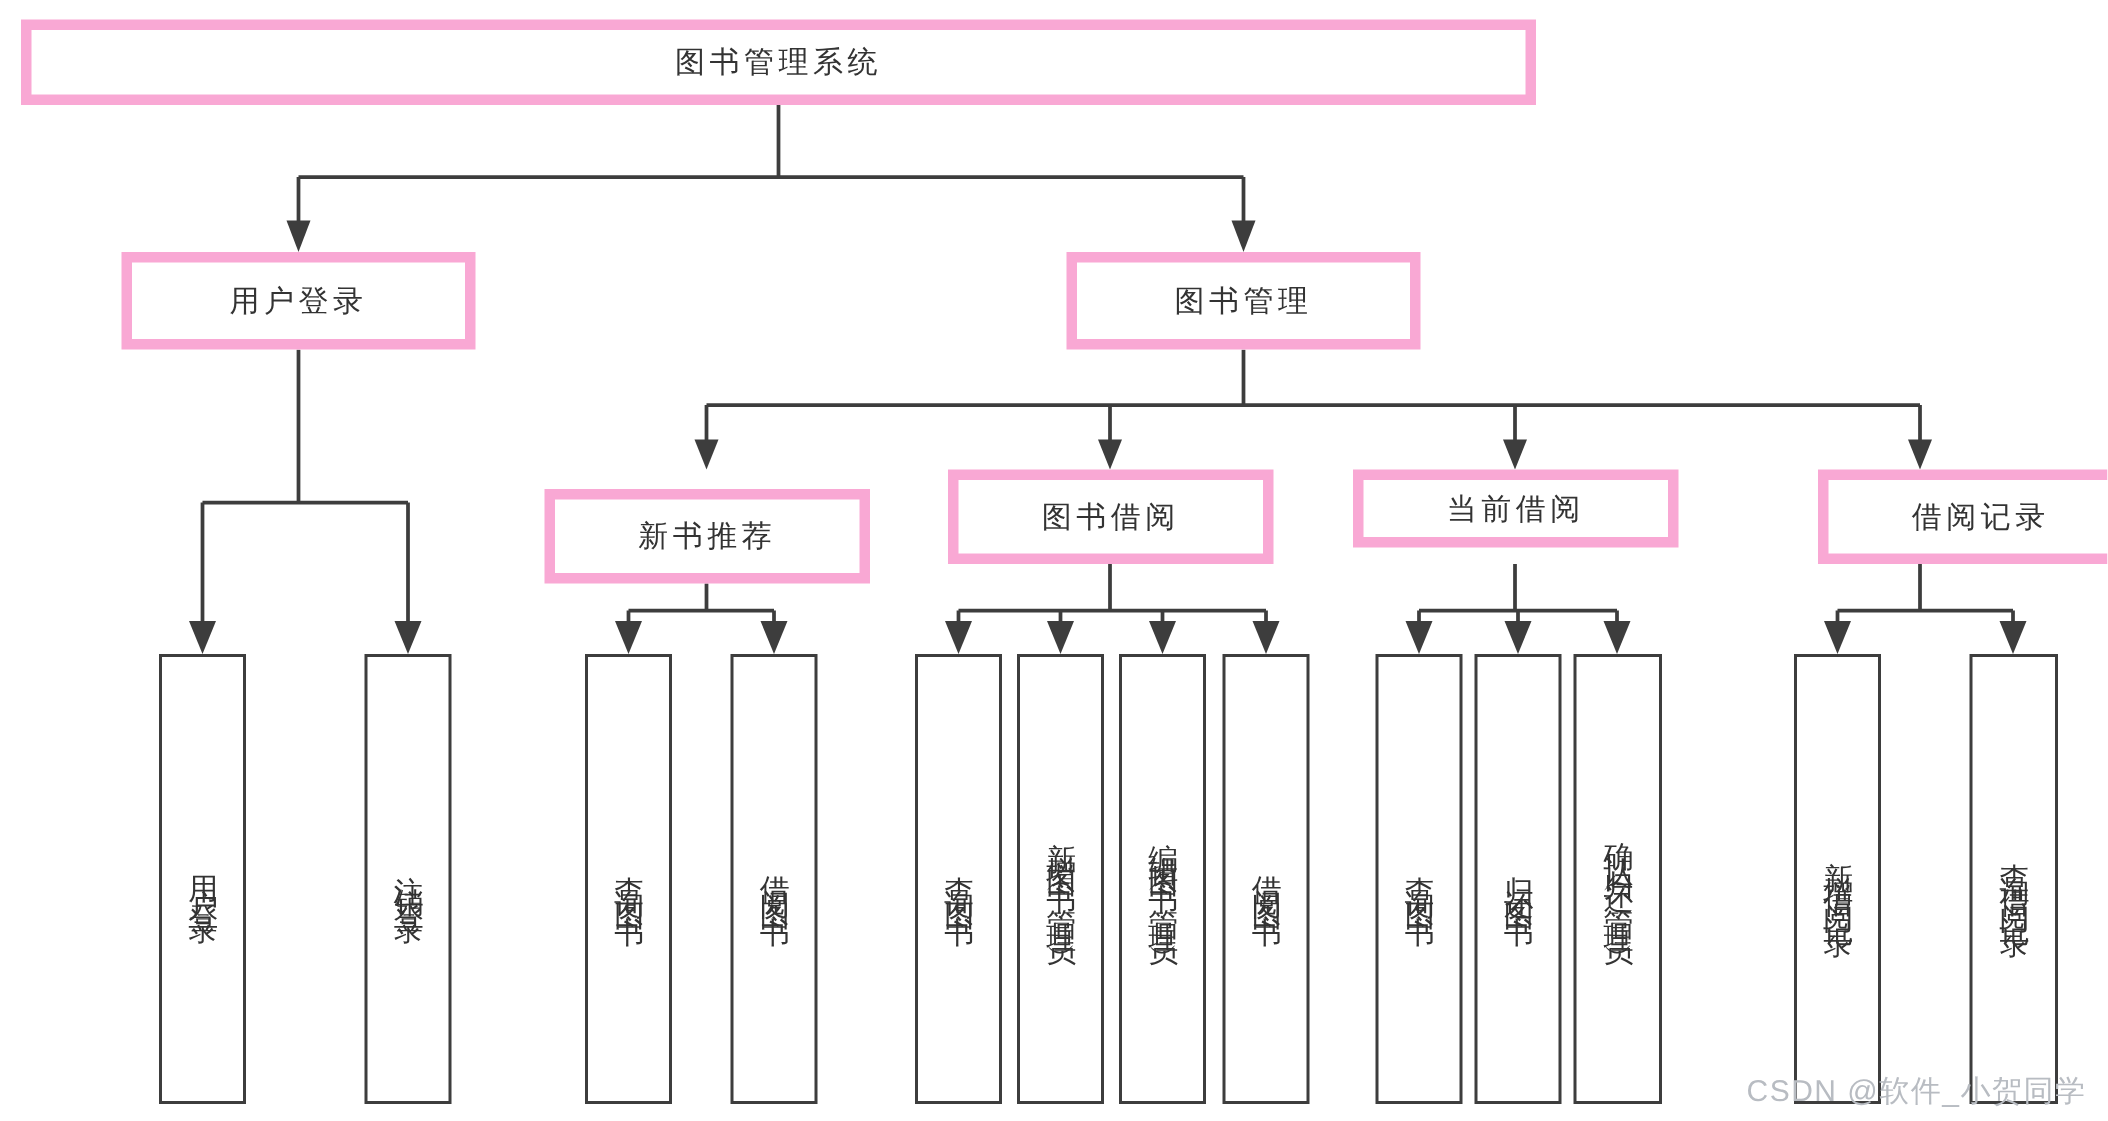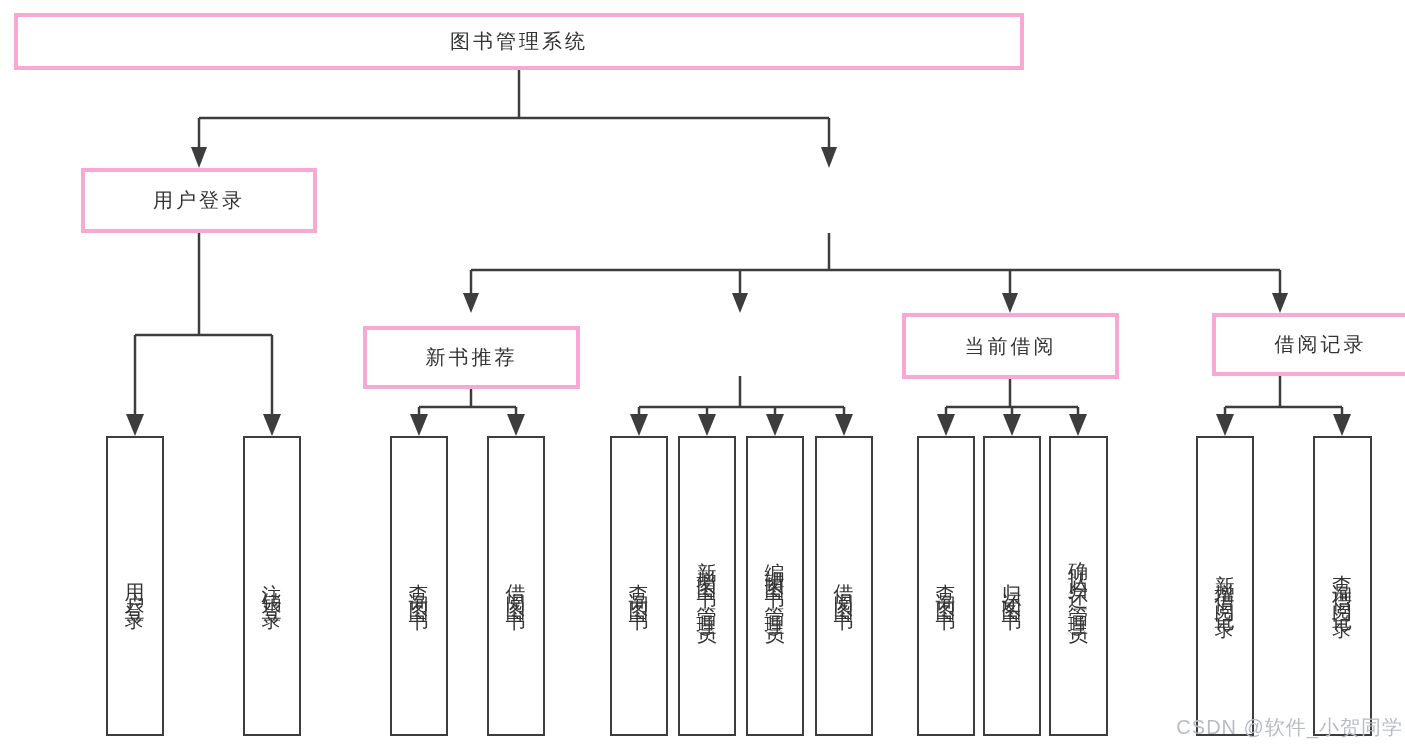--- a/index.html
+++ b/index.html
@@ -11,21 +11,21 @@
     font-family: "Liberation Sans", sans-serif;
     overflow: hidden;
   }
   .wires {
     position: absolute;
     left: 0; top: 0;
   }
   .hbox {
     position: absolute;
     box-sizing: border-box;
-    border: 4px solid #f9a8d4;
+    border: 7px solid #f9a8d4;
     background: #ffffff;
     display: flex;
     align-items: center;
     justify-content: center;
     color: #333333;
     font-size: 20px;
     letter-spacing: 3px;
     white-space: nowrap;
   }
   .vbox {
@@ -38,21 +38,21 @@
     justify-content: center;
     color: #333333;
     font-size: 20px;
     letter-spacing: 9px;
     writing-mode: vertical-rl;
     text-orientation: mixed;
     line-height: 1;
   }
   .watermark {
     position: absolute;
-    right: 2px;
+    right: 14px;
     bottom: 6px;
     color: #b8bcc2;
     font-size: 20px;
     letter-spacing: 1px;
     white-space: nowrap;
   }
 </style>
 </head>
 <body>
 
@@ -120,23 +120,25 @@
       <polygon points="1012,436 1003,414 1021,414"></polygon>
       <polygon points="1078,436 1069,414 1087,414"></polygon>
       <polygon points="1225,436 1216,414 1234,414"></polygon>
       <polygon points="1342,436 1333,414 1351,414"></polygon>
     </g>
   </svg>
 
   <div class="hbox" style="left:14px; top:13px; width:1010px; height:57px;">图书管理系统</div>
 
   <div class="hbox" style="left:81px; top:168px; width:236px; height:65px;">用户登录</div>
+  <div class="hbox" style="left:711px; top:168px; width:236px; height:65px;">图书管理</div>
 
   <div class="hbox" style="left:363px; top:326px; width:217px; height:63px;">新书推荐</div>
-  <div class="hbox" style="left:902px; top:313px; width:217px; height:66px;">当前借阅</div>
+  <div class="hbox" style="left:632px; top:313px; width:217px; height:63px;">图书借阅</div>
+  <div class="hbox" style="left:902px; top:313px; width:217px; height:52px;">当前借阅</div>
   <div class="hbox" style="left:1172px; top:313px; width:217px; height:63px;margin-left:40px;">借阅记录</div>
 
   <div class="vbox" style="left:106px; top:436px; width:58px; height:300px;">用户登录</div>
   <div class="vbox" style="left:243px; top:436px; width:58px; height:300px;">注销登录</div>
 
   <div class="vbox" style="left:390px; top:436px; width:58px; height:300px;">查询图书</div>
   <div class="vbox" style="left:487px; top:436px; width:58px; height:300px;">借阅图书</div>
 
   <div class="vbox" style="left:610px; top:436px; width:58px; height:300px;">查询图书</div>
   <div class="vbox" style="left:678px; top:436px; width:58px; height:300px;">新增图书（管理员）</div>

